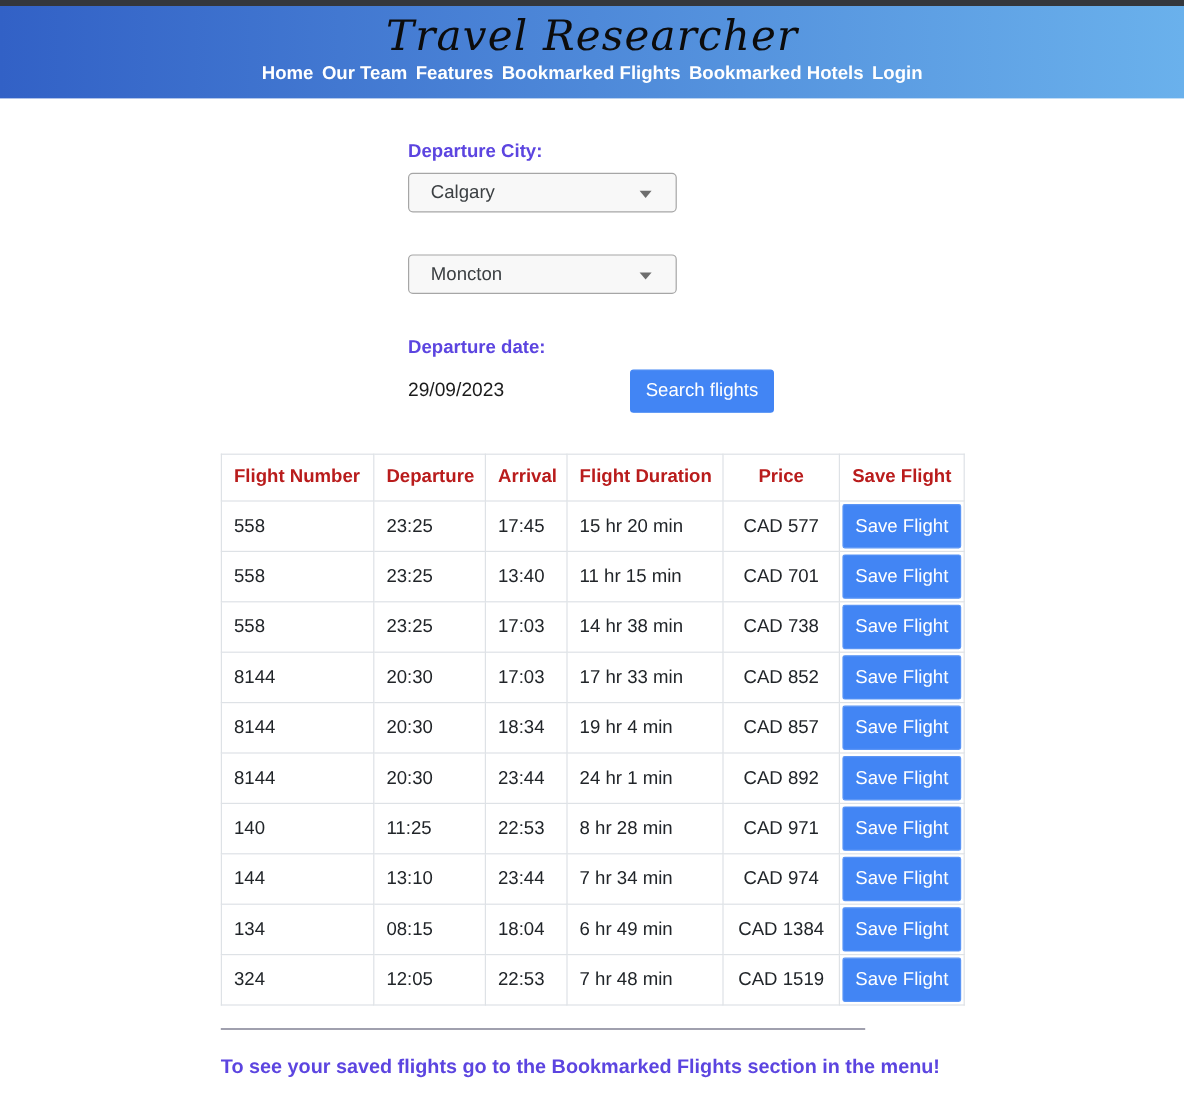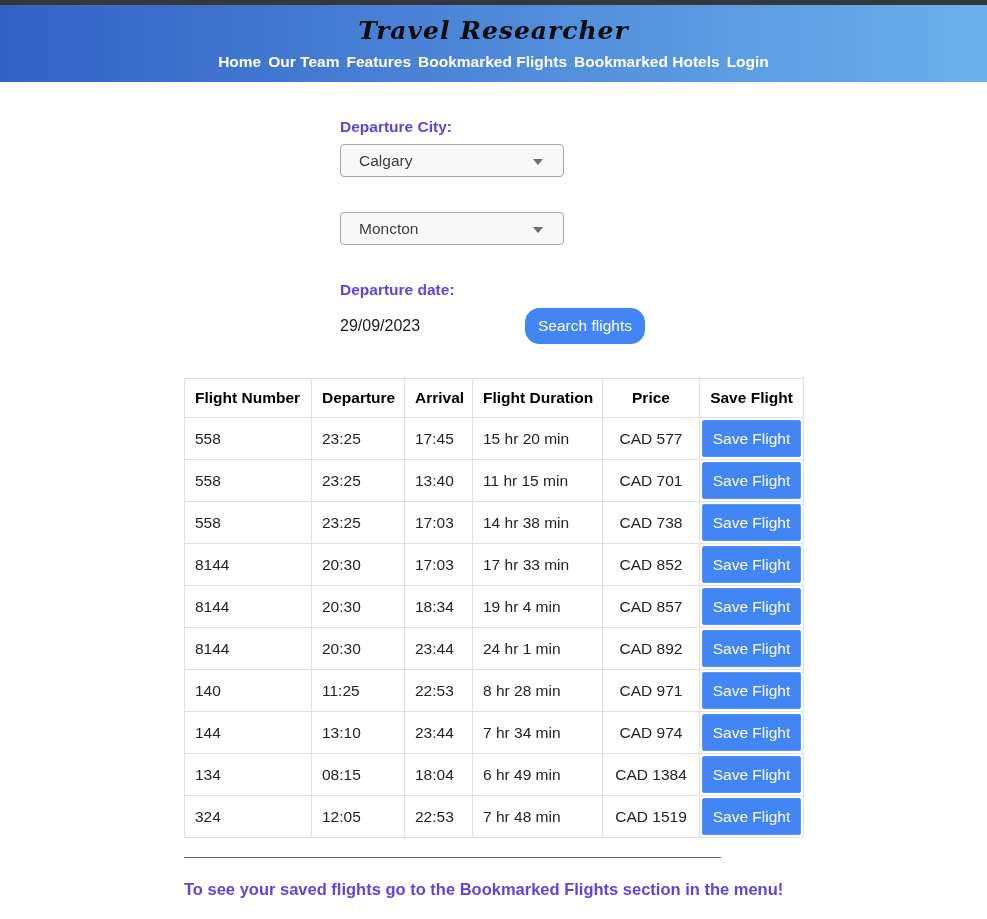--- a/index.html
+++ b/index.html
@@ -32,22 +32,22 @@
   }
   .site-header {
     height: 77px;
     background: linear-gradient(to right, var(--header-left), var(--header-right));
     text-align: center;
     padding-top: 6px;
   }
   .site-title {
     font-family: "DejaVu Serif", serif;
     font-style: italic;
-    font-weight: bold;
-    font-size: 25px;
+    font-weight: normal;
+    font-size: 35px;
     line-height: 40px;
     color: var(--title-text);
     letter-spacing: 1px;
   }
   .site-nav {
     margin-top: 1px;
     display: flex;
     justify-content: center;
     gap: 7px;
   }
@@ -114,21 +114,21 @@
     width: 185px;
     font-size: 16px;
     color: #1b1b1b;
   }
   .btn-primary {
     width: 120px;
     height: 36px;
     background: var(--accent-blue);
     color: #ffffff;
     border: 1px solid var(--accent-blue);
-    border-radius: 14px;
+    border-radius: 3px;
     font-family: "Liberation Sans", sans-serif;
     font-size: 15.5px;
     cursor: pointer;
   }
 
   .flights-table {
     margin-top: 34px;
     border-collapse: collapse;
     table-layout: fixed;
     width: 619px;
@@ -136,21 +136,21 @@
   }
   .flights-table th, .flights-table td {
     border: 1px solid var(--table-border);
     font-size: 15.5px;
     padding: 10px 10px;
     text-align: left;
     color: var(--cell-text);
     overflow: hidden;
     white-space: nowrap;
   }
-  .flights-table th { font-weight: 700; color: #000000; }
+  .flights-table th { font-weight: 700; color: #b91c1c; }
   .flights-table th:nth-child(5), .flights-table td:nth-child(5),
   .flights-table th:nth-child(6) { text-align: center; }
   .save-cell { padding: 2px !important; vertical-align: middle; }
   .btn-save {
     display: block;
     width: 100%;
     height: 37px;
     background: var(--accent-blue);
     color: #ffffff;
     border: 1px solid #5b95f5;

